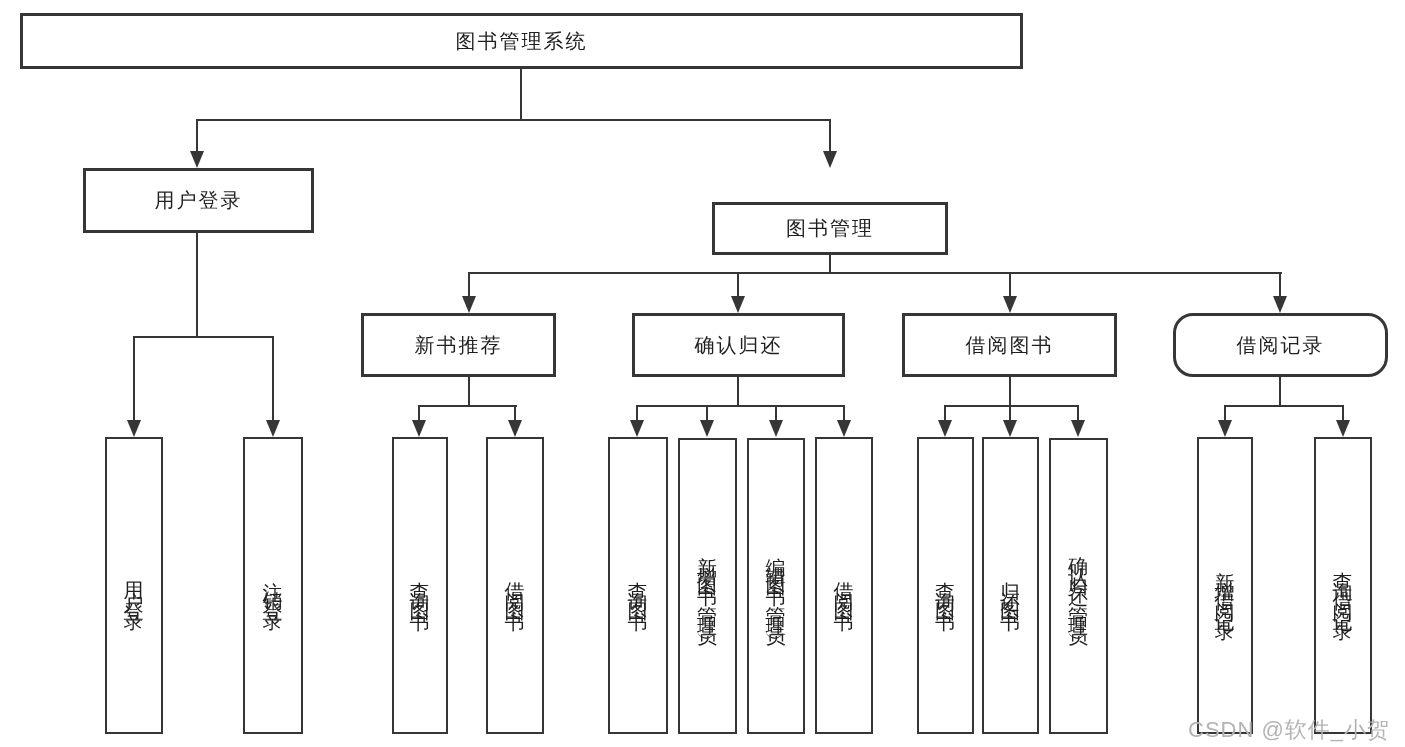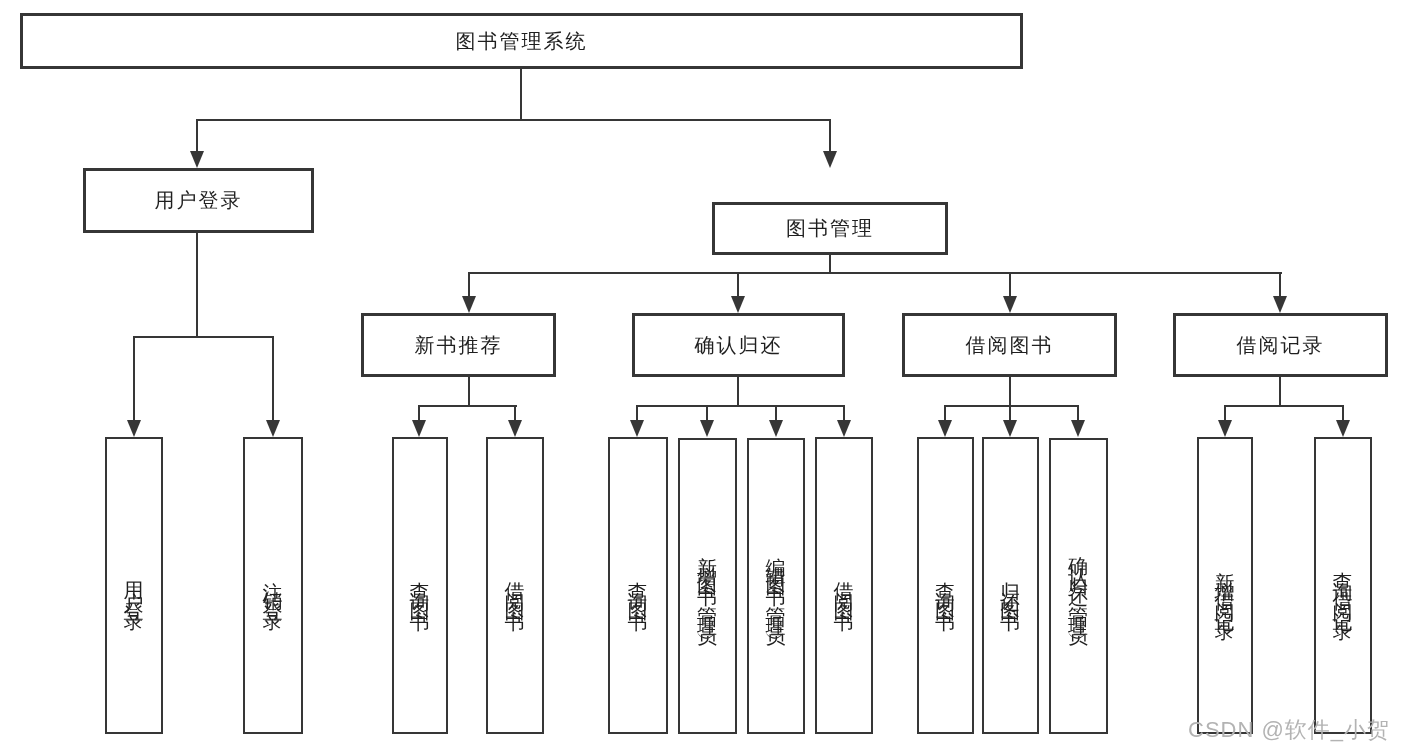--- a/index.html
+++ b/index.html
@@ -110,21 +110,21 @@
   <div class="ah" style="left:1336px; top:420px;"></div>
 
   <div class="node" style="left:20px; top:13px; width:1003px; height:56px;">图书管理系统</div>
 
   <div class="node" style="left:83px; top:168px; width:231px; height:65px;">用户登录</div>
   <div class="node" style="left:712px; top:168px; width:236px; height:53px;margin-top:34px;">图书管理</div>
 
   <div class="node" style="left:361px; top:313px; width:195px; height:64px;">新书推荐</div>
   <div class="node" style="left:632px; top:313px; width:213px; height:64px;">确认归还</div>
   <div class="node" style="left:902px; top:313px; width:215px; height:64px;">借阅图书</div>
-  <div class="node" style="left:1173px; top:313px; width:215px; height:64px;">借阅记录</div>
+  <div class="node" style="left:1173px; top:313px; width:215px; height:64px;border-radius:20px;">借阅记录</div>
 
   <div class="node leaf" style="left:105px; top:437px; width:58px; height:297px;">用户登录</div>
   <div class="node leaf" style="left:243px; top:437px; width:60px; height:297px;">注销登录</div>
 
   <div class="node leaf" style="left:392px; top:437px; width:56px; height:297px;">查询图书</div>
   <div class="node leaf" style="left:486px; top:437px; width:58px; height:297px;">借阅图书</div>
 
   <div class="node leaf" style="left:608px; top:437px; width:60px; height:297px;">查询图书</div>
   <div class="node leaf" style="left:678px; top:438px; width:59px; height:296px;">新增图书（管理员）</div>
   <div class="node leaf" style="left:747px; top:438px; width:58px; height:296px;">编辑图书（管理员）</div>

